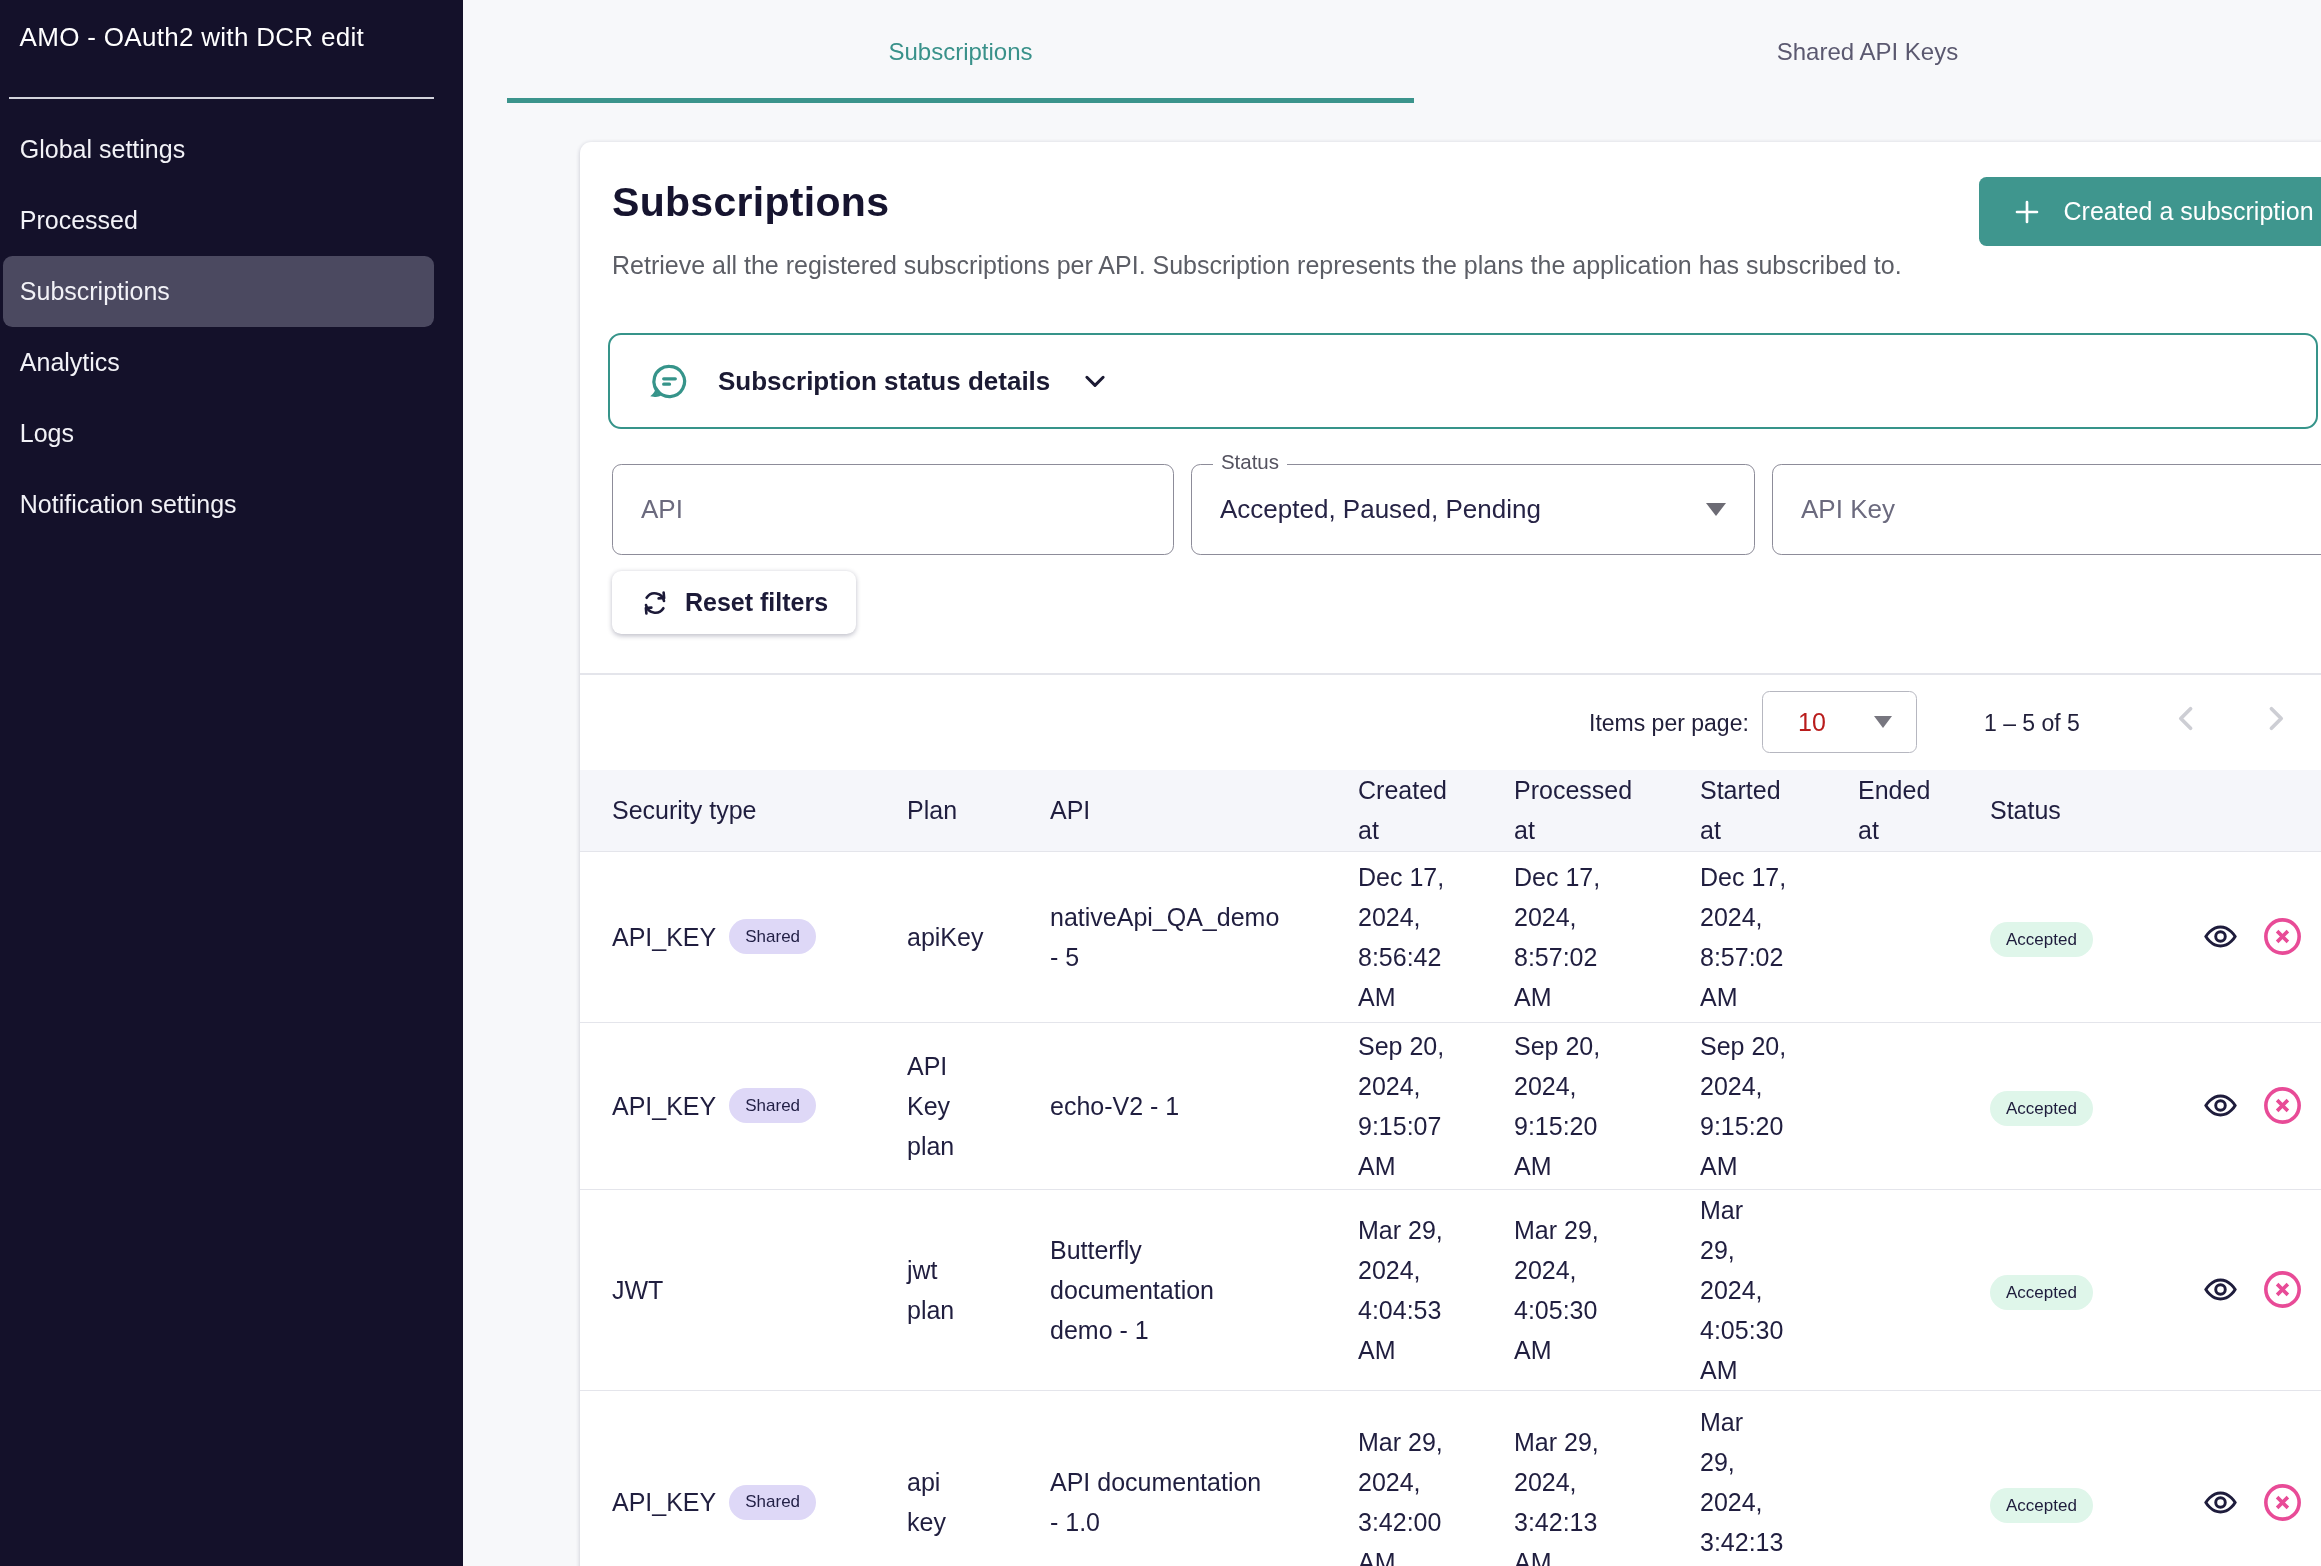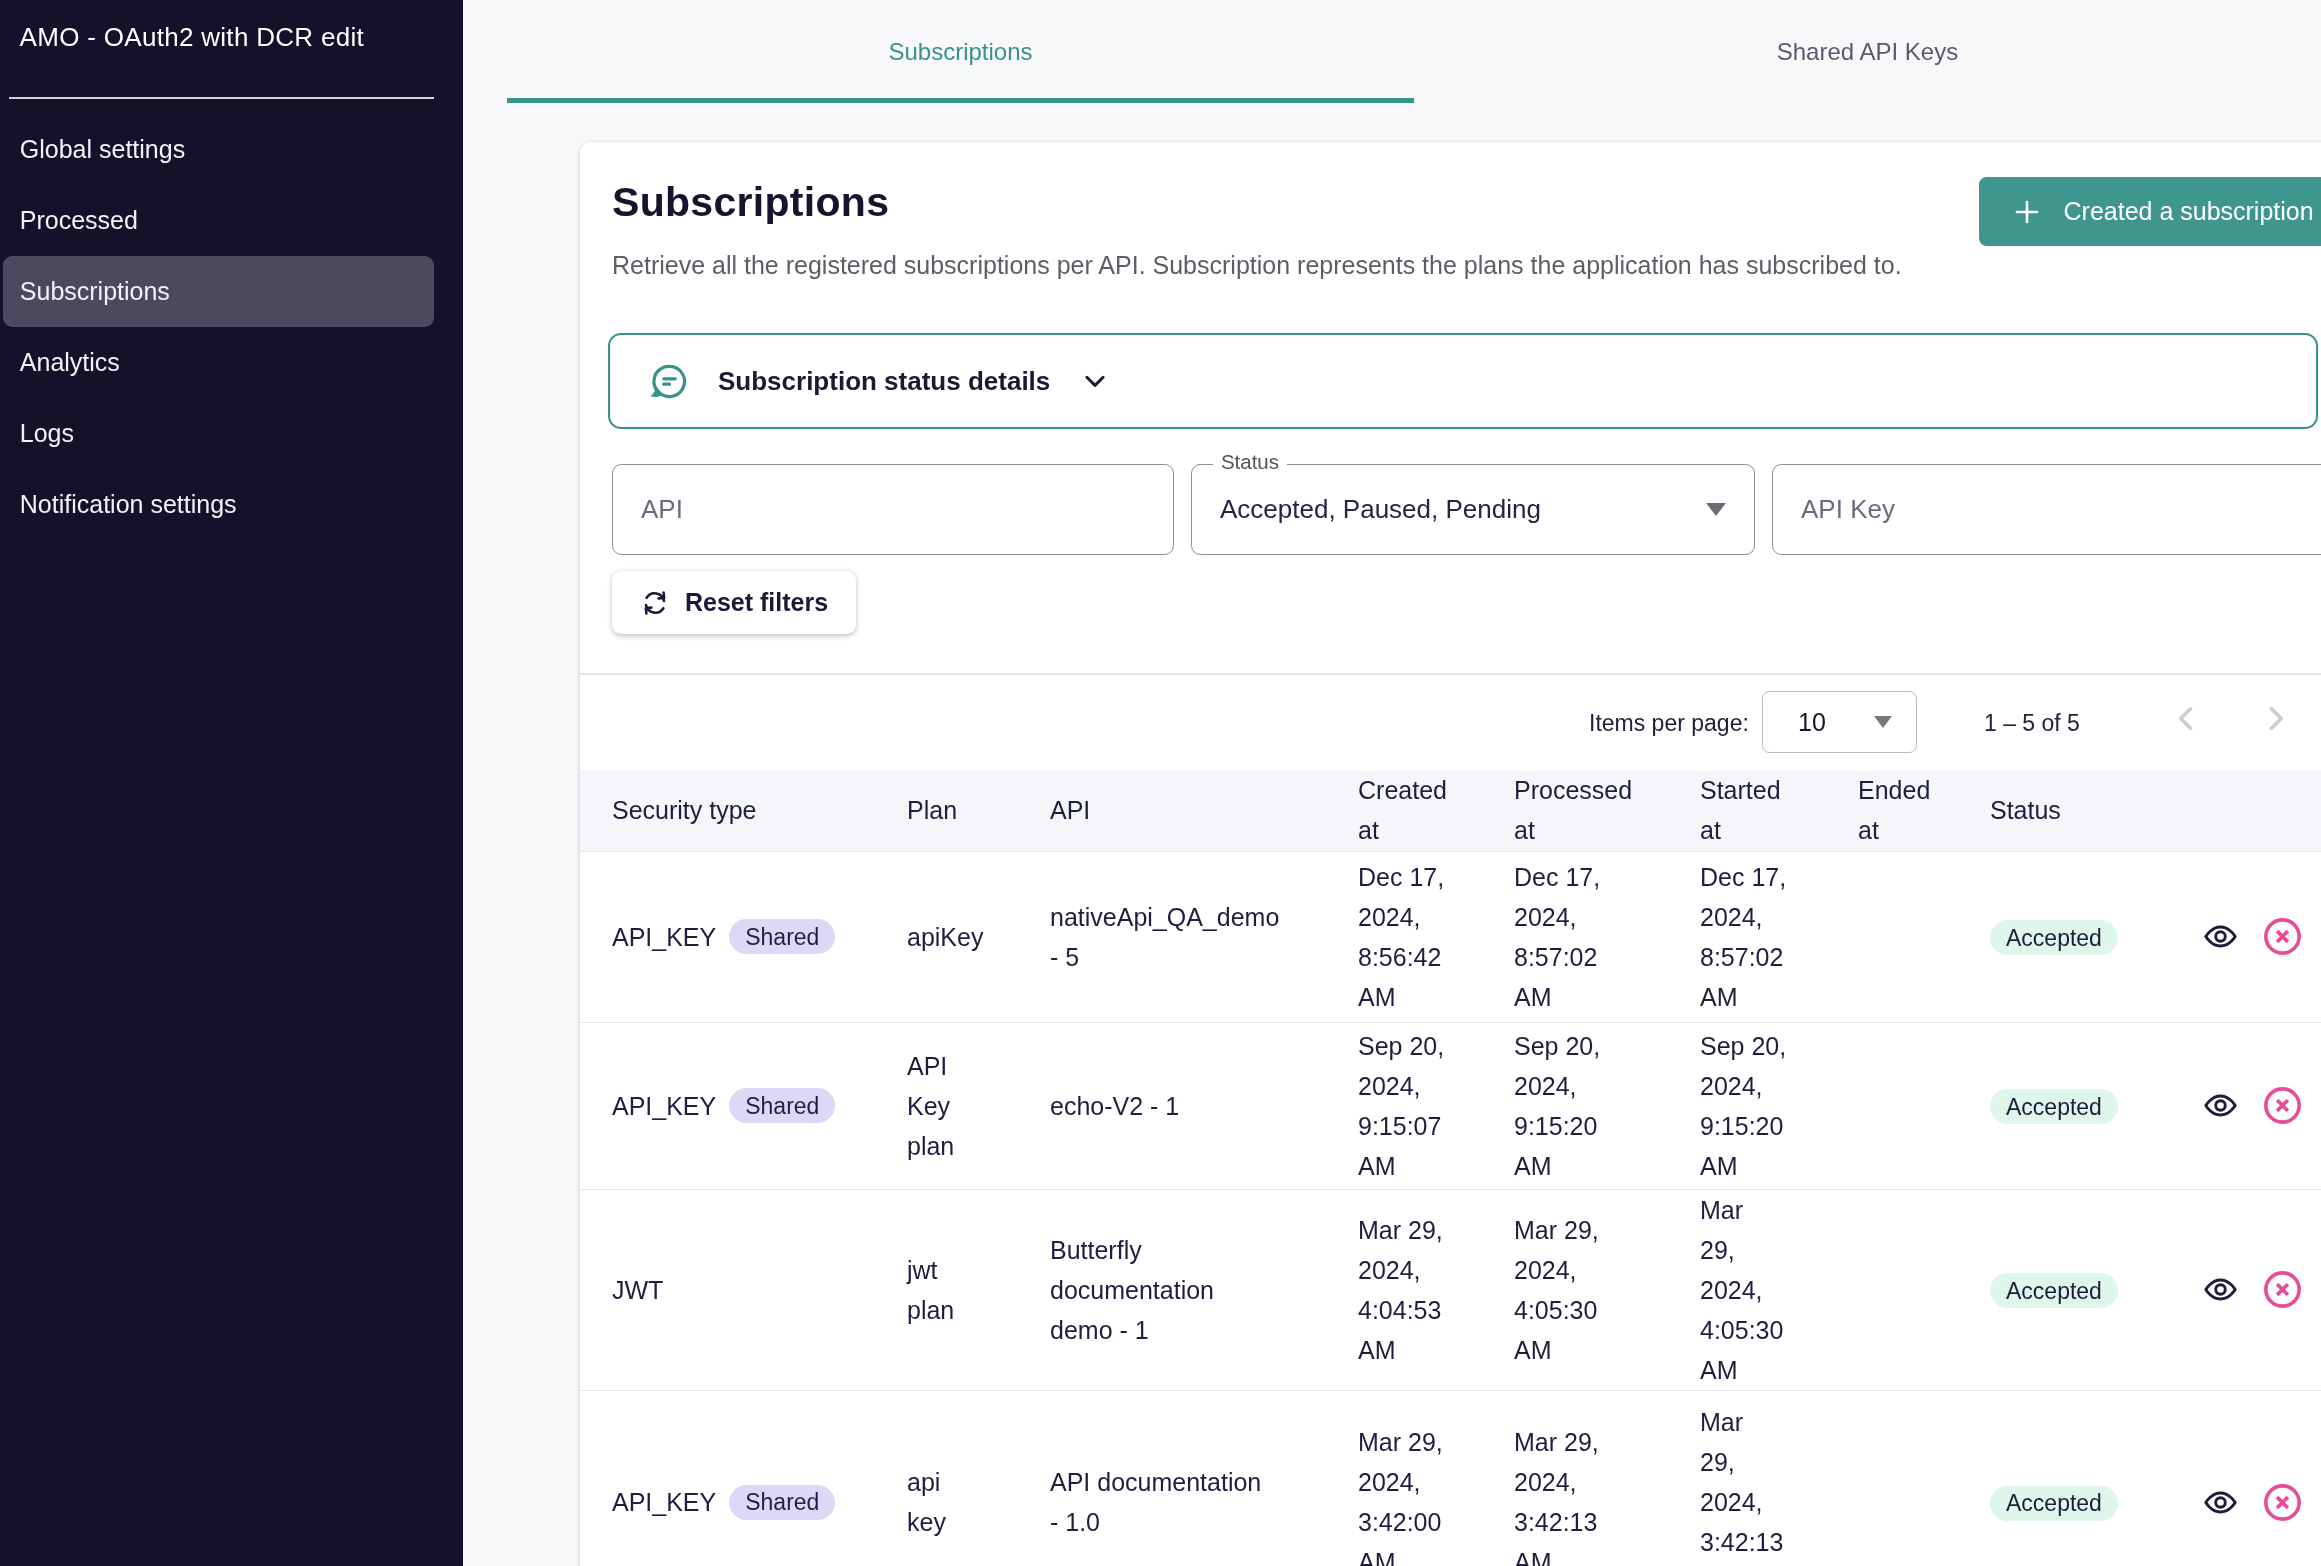--- a/index.html
+++ b/index.html
@@ -113,21 +113,21 @@
   
   .list-divider { position:absolute; left:0; top:531px; right:0; height:1.9px; background:#e4e5eb; }
   .paginator { position:absolute; left:0; top:533px; right:0; height:95px; }
   .pager-label { position:absolute; left:1009px; top:35px; font-size:23px; color:#22203b; }
   .page-size {
     position:absolute; left:1182px; top:16px; width:155px; height:62px;
     border:1.9px solid #b6b7c0; border-radius:7.5px; background:#fff;
     display:flex; align-items:center; justify-content:space-between;
     padding:0 24px 0 35px; cursor:pointer;
   }
-  .page-size .value { font-size:25px; font-weight:500; color:#0f172a; }
+  .page-size .value { font-size:25px; font-weight:500; color:#b91c1c; }
   .page-size .tri-down { border-left-width:9.3px; border-right-width:9.3px; border-top-width:12px; border-top-color:#77767f; }
   .pager-range { position:absolute; left:1404px; top:35px; font-size:23px; color:#22203b; }
   .pager-chevron { position:absolute; top:24px; cursor:default; color:#cdced4; }
   .pager-chevron.prev { left:1587px; }
   .pager-chevron.next { left:1676px; }
 
   
   table.subs {
     position:absolute; left:0; top:628px; width:1762px;
     border-collapse:collapse; table-layout:fixed;
@@ -143,21 +143,21 @@
   th:first-child, td:first-child { padding-left:32px; }
   tbody td {
     vertical-align:middle; font-size:25px; color:#201e3f; line-height:40px;
     border-bottom:1.9px solid #e4e5eb; padding-right:18.6px;
   }
   tr.r1 td { height:171px; } tr.r2 td { height:167px; }
   tr.r3 td { height:198px; } tr.r4 td { height:224px; border-bottom:none; }
   .sec-wrap { display:flex; align-items:center; }
   .badge {
     display:inline-flex; align-items:center; height:35px; padding:0 16px;
-    border-radius:18.6px; font-size:23px; white-space:nowrap;
+    border-radius:18.6px; font-size:17px; white-space:nowrap;
   }
   .badge.shared { background:#ded8f7; color:#211f45; margin-left:13px; }
   .badge.accepted { background:#dff6ea; color:#1e1c3c; }
   .actions-wrap { display:flex; align-items:center; gap:22.4px; }
   .icon-btn { background:none; border:none; padding:0; cursor:pointer; line-height:0; }
   .eye { color:#1e1c3c; } .xcircle { color:#e84b97; }
 </style>
 </head>
 <body>
 

